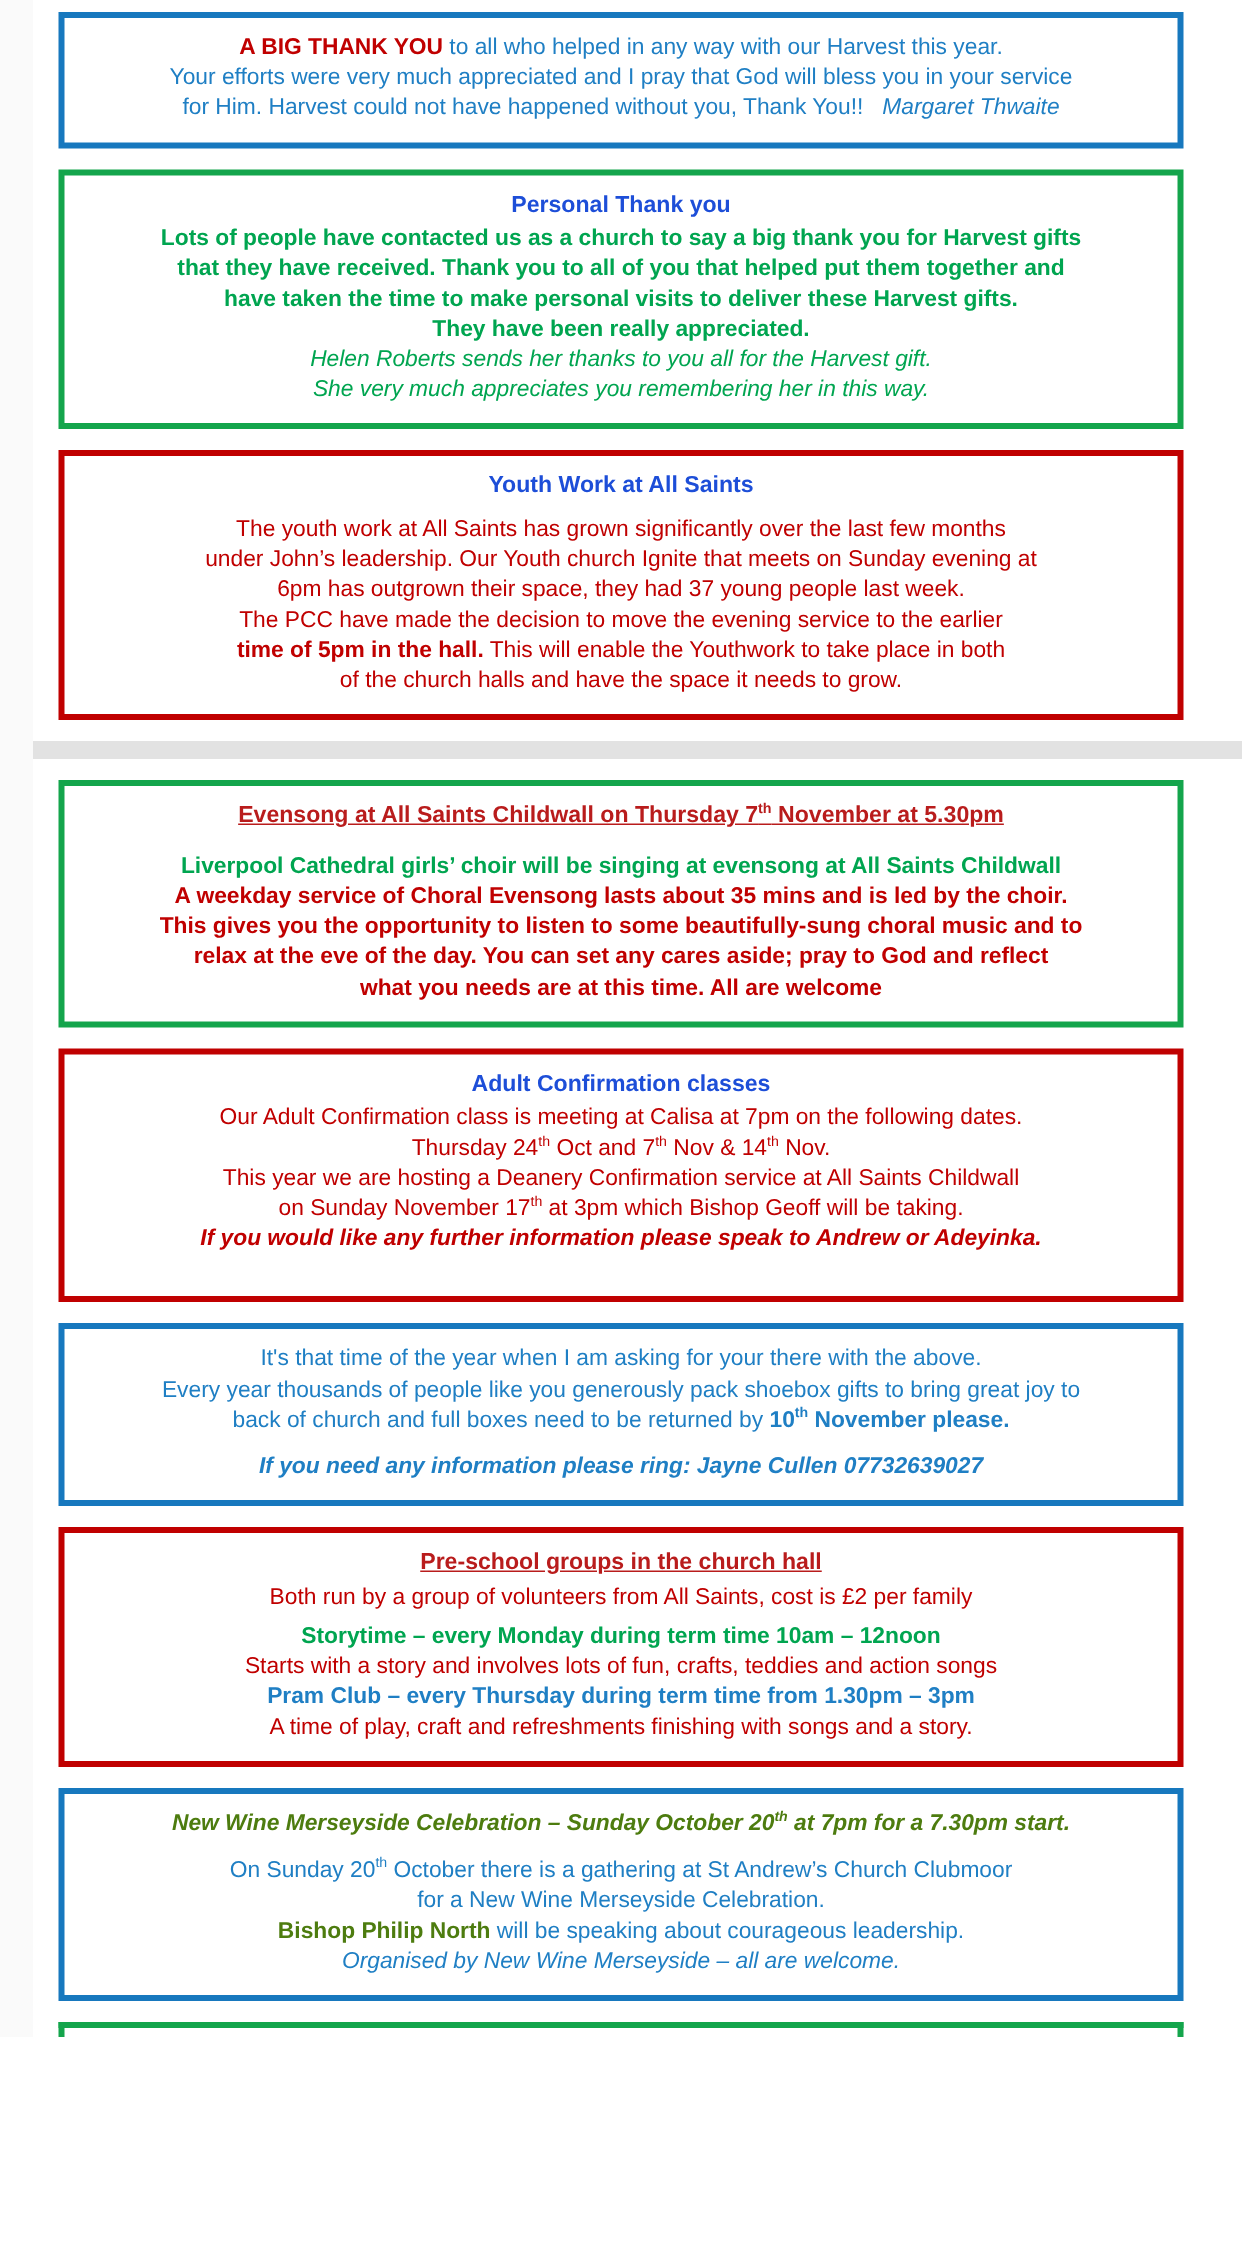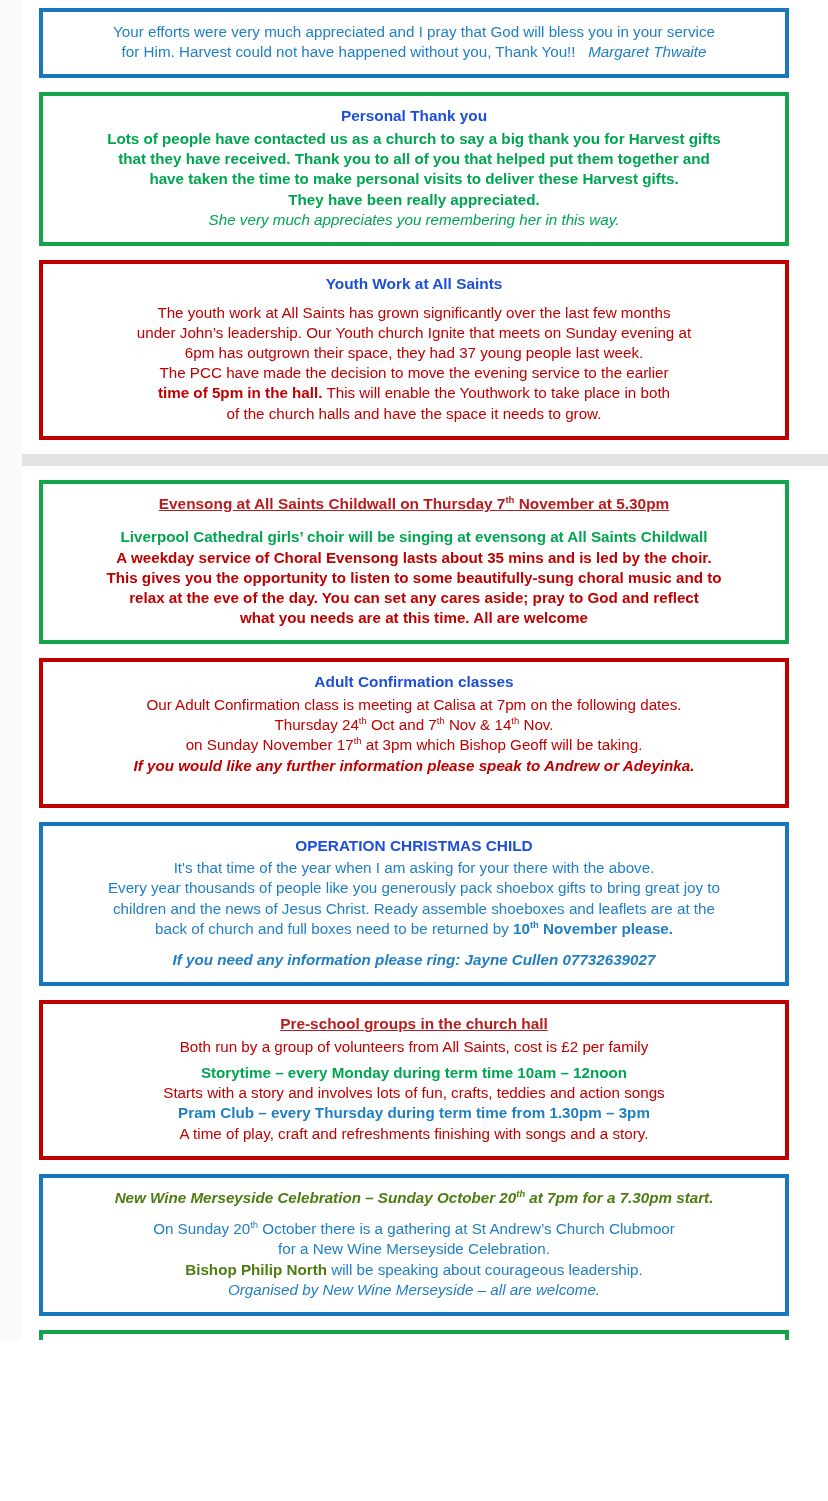--- a/index.html
+++ b/index.html
@@ -70,32 +70,36 @@
 </style>
 </head>
 <body>
 
 <div class="page">
   <div class="gutter-left"></div>
 
   <div class="spacer-top"></div>
 
   <div class="box blue">
+    <p>
+      <span class="b red">A BIG THANK YOU</span><span> to all who helped in any way with our Harvest this year.</span>
+    </p>
     <p>Your efforts were very much appreciated and I pray that God will bless you in your service</p>
     <p>
       <span>for Him.  Harvest could not have happened without you, Thank You!!</span>&nbsp;&nbsp;&nbsp;<span class="i">Margaret Thwaite</span>
     </p>
   </div>
 
   <div class="box green">
     <p class="ttl ttl-red">Personal Thank you</p>
     <p class="b">Lots of people have contacted us as a church to say a big thank you for Harvest gifts</p>
     <p class="b">that they have received.  Thank you to all of you that helped put them together and</p>
     <p class="b">have taken the time to make personal visits to deliver these Harvest gifts.</p>
     <p class="b">They have been really appreciated.</p>
+    <p class="i">Helen Roberts sends her thanks to you all for the Harvest gift.</p>
     <p class="i">She very much appreciates you remembering her in this way.</p>
   </div>
 
   <div class="box red">
     <p class="ttl ttl-red">Youth Work at All Saints</p>
     <div class="gap-sm"></div>
     <p>The youth work at All Saints has grown significantly over the last few months</p>
     <p>under John’s leadership.  Our Youth church Ignite that meets on Sunday evening at</p>
     <p>6pm has outgrown their space, they had 37 young people last week.</p>
     <p>The PCC have made the decision to move the evening service to the earlier</p>
@@ -118,32 +122,31 @@
     <p class="b red">relax at the eve of the day.  You can set any cares aside; pray to God and reflect</p>
     <p class="b red">what you needs are at this time.  All are welcome</p>
   </div>
 
   <div class="box red">
     <p class="ttl ttl-red">Adult Confirmation classes</p>
     <p>Our Adult Confirmation class is meeting at Calisa at 7pm on the following dates.</p>
     <p>
       <span>Thursday 24</span><sup>th</sup><span> Oct and 7</span><sup>th</sup><span> Nov &amp; 14</span><sup>th</sup><span> Nov.</span>
     </p>
+    <p>This year we are hosting a Deanery Confirmation service at All Saints Childwall</p>
     <p>
       <span>on Sunday November 17</span><sup>th</sup><span> at 3pm which Bishop Geoff will be taking.</span>
     </p>
     <p class="bi">If you would like any further information please speak to Andrew or Adeyinka.</p>
     <div class="gap-lg"></div>
   </div>
 
   <div class="box blue">
-    <p class="ttl ttl-red">OPERATION CHRISTMAS CHILD</p>
     <p>It's that time of the year when I am asking for your there with the above.</p>
     <p>Every year thousands of people like you generously pack shoebox gifts to bring great joy to</p>
-    <p>children and the news of Jesus Christ. Ready assemble shoeboxes and leaflets are at the</p>
     <p>
       <span>back of church and full boxes need to be returned by </span><span class="b">10</span><sup class="b">th</sup><span class="b"> November please.</span>
     </p>
     <div class="gap"></div>
     <p class="bi">If you need any information please ring:  Jayne Cullen 07732639027</p>
   </div>
 
   <div class="box red">
     <p class="ttl ttl-under">Pre-school groups in the church hall</p>
     <p class="red">Both run by a group of volunteers from All Saints, cost is £2 per family</p>

